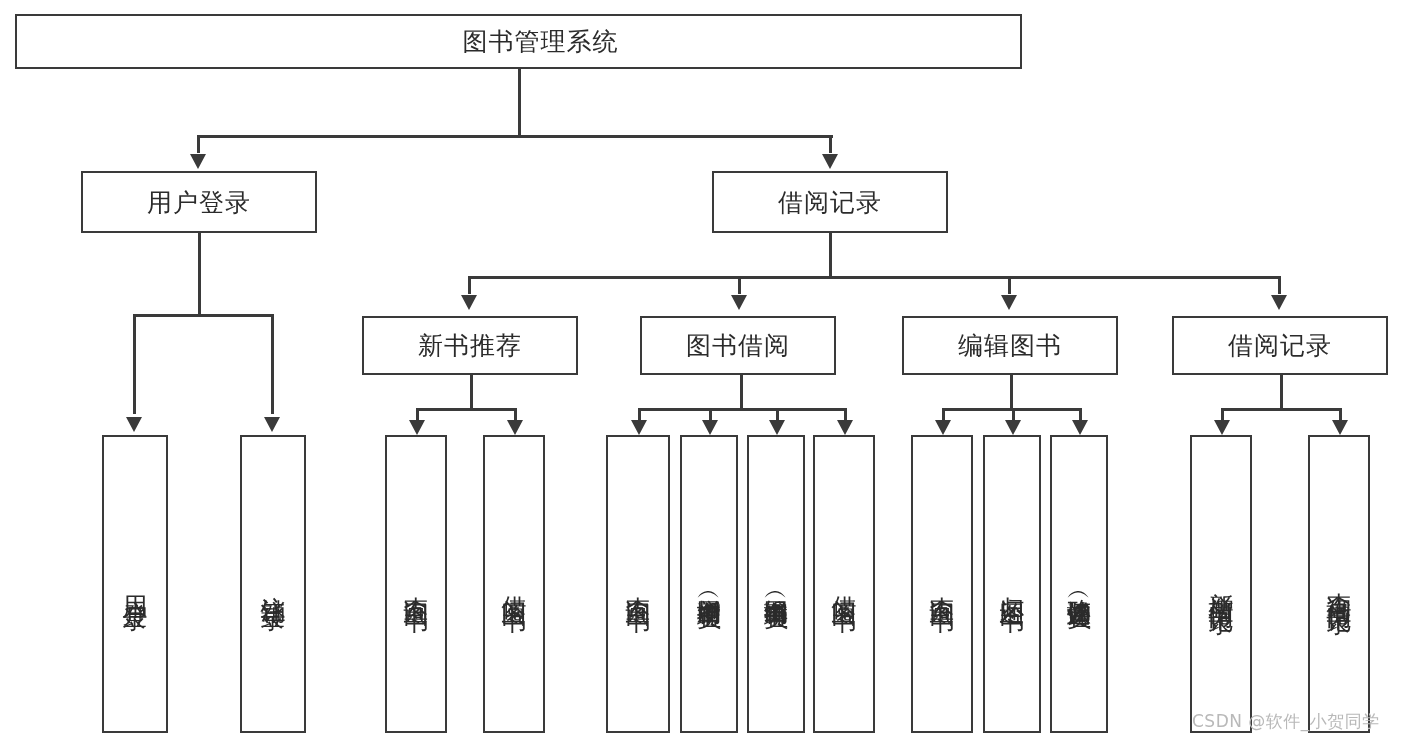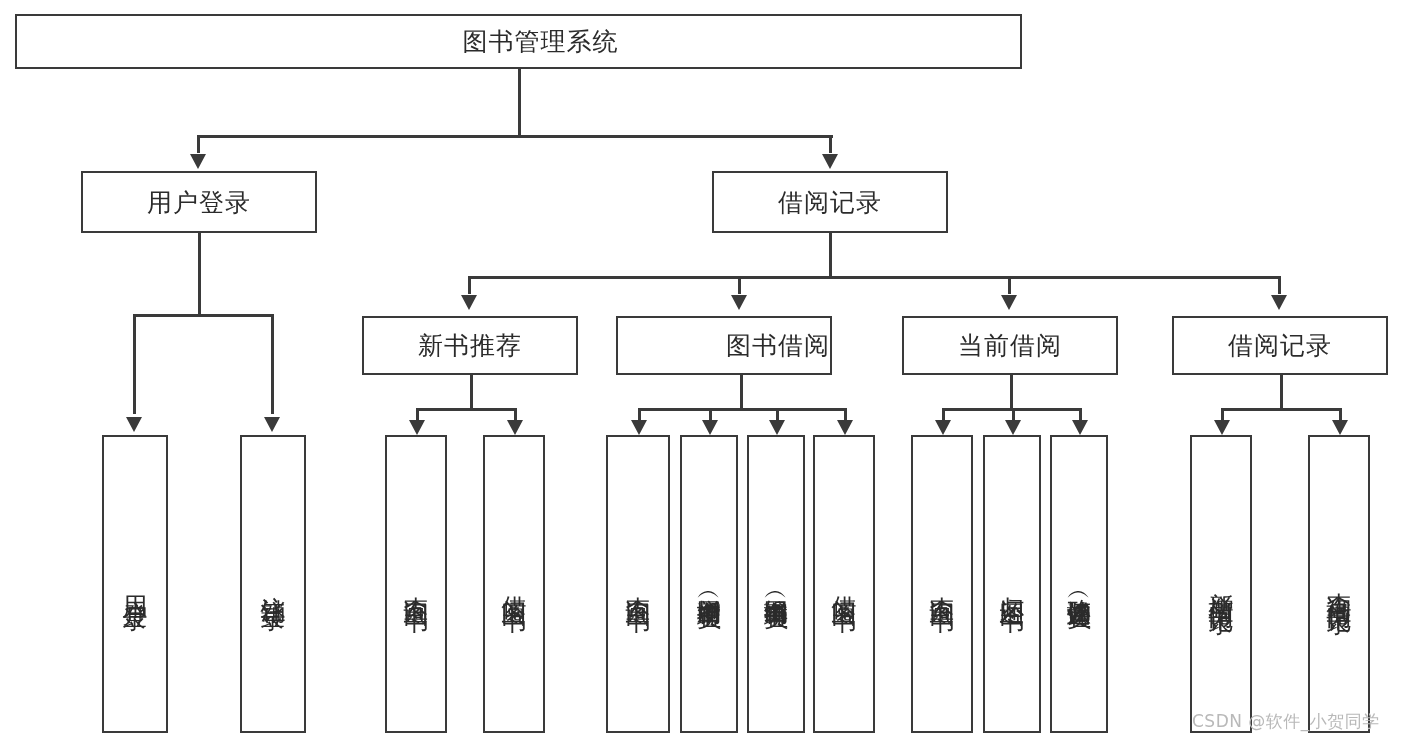--- a/index.html
+++ b/index.html
@@ -159,25 +159,25 @@
       </div>
       <div class="node h" style="left: 81px; top: 171px; width: 236px; height: 62px;">
         <span class="node-label">用户登录</span>
       </div>
       <div class="node h" style="left: 712px; top: 171px; width: 236px; height: 62px;">
         <span class="node-label">借阅记录</span>
       </div>
       <div class="node h" style="left: 362px; top: 316px; width: 216px; height: 59px;">
         <span class="node-label">新书推荐</span>
       </div>
-      <div class="node h" style="left: 616px; top: 316px; width: 216px; height: 59px; justify-content: flex-end;">
+      <div class="node h" style="left: 640px; top: 316px; width: 196px; height: 59px;">
         <span class="node-label">图书借阅</span>
       </div>
       <div class="node h" style="left: 902px; top: 316px; width: 216px; height: 59px;">
-        <span class="node-label">当前借阅</span>
+        <span class="node-label">编辑图书</span>
       </div>
       <div class="node h" style="left: 1172px; top: 316px; width: 216px; height: 59px;">
         <span class="node-label">借阅记录</span>
       </div>
       <div class="node v" style="left: 102px; top: 435px; width: 66px; height: 298px;">
         <span class="node-label">用户登录</span>
       </div>
       <div class="node v" style="left: 240px; top: 435px; width: 66px; height: 298px;">
         <span class="node-label">注销登录</span>
       </div>

